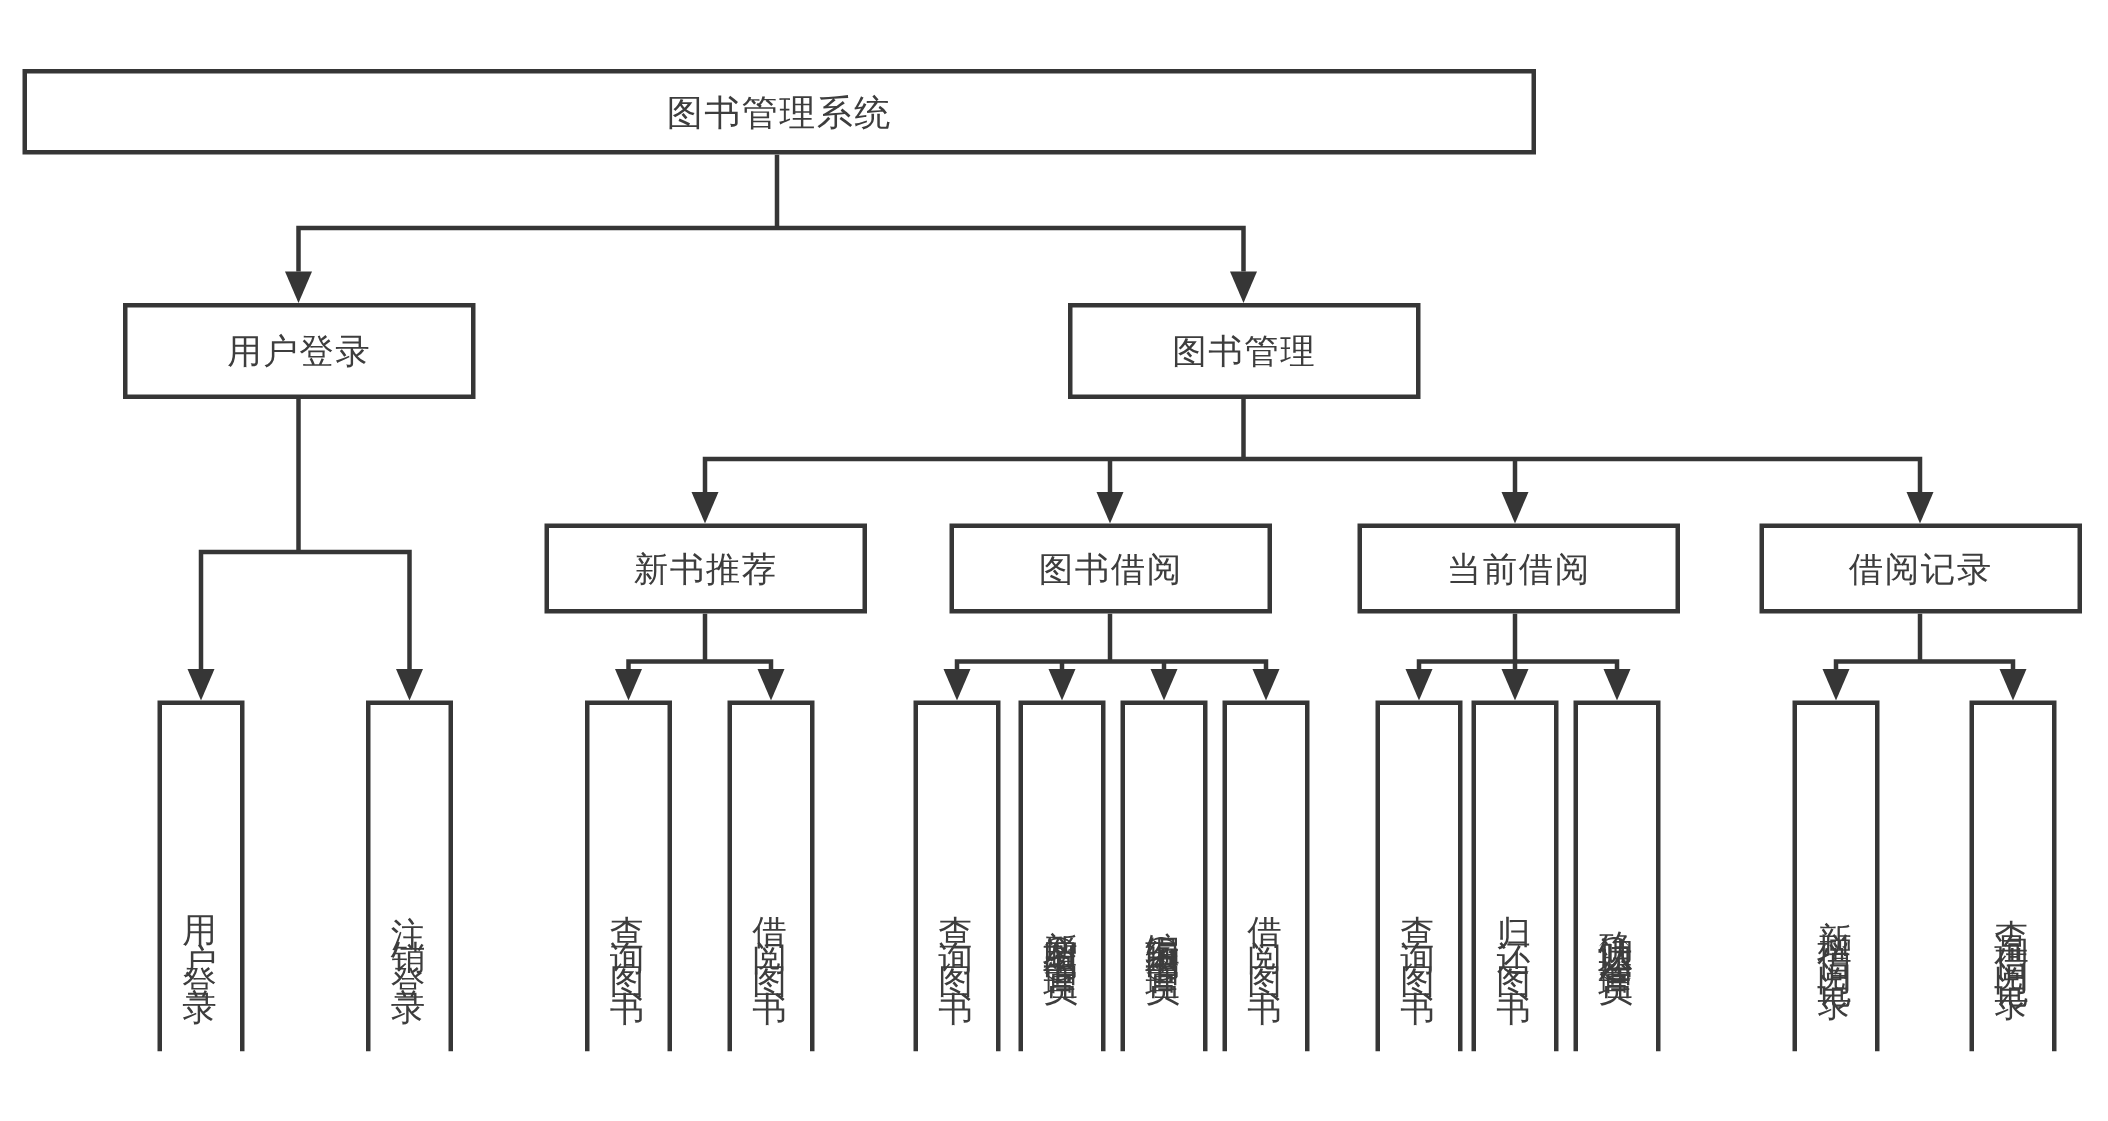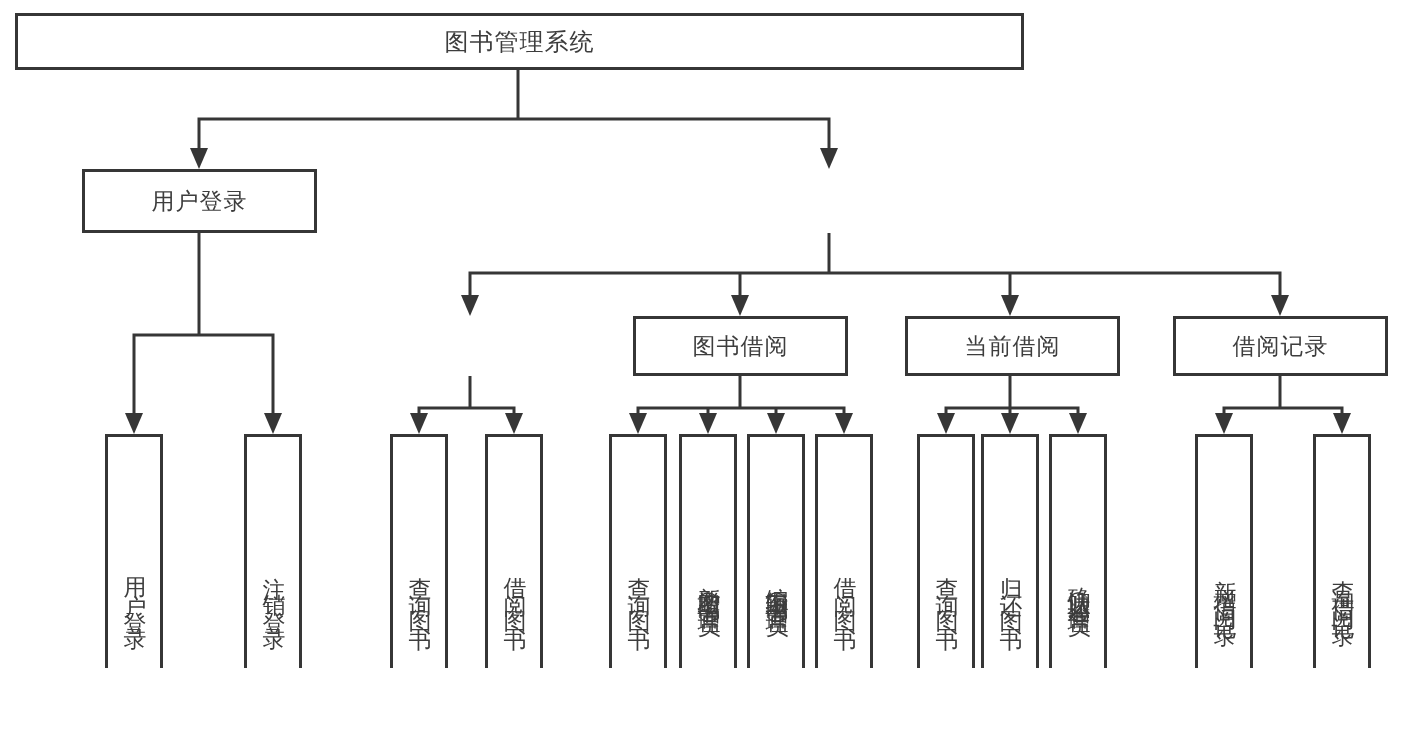--- a/index.html
+++ b/index.html
@@ -1,22 +1,23 @@
 <!DOCTYPE html>
 <html><head>
 <meta charset="utf-8">
 <style>
   html, body { margin: 0; padding: 0; background: #ffffff; }
   .canvas {
     position: relative;
     width: 1405px;
     height: 668px;
     background: #ffffff;
-    font-family: Liberation Mono, monospace;
+    font-family: Liberation Sans, sans-serif;
     overflow: hidden;
+    margin-top: 33px;
   }
   svg.connectors {
     position: absolute;
     left: 0; top: 0;
     width: 1405px; height: 747px;
     pointer-events: none;
   }
   .box {
     position: absolute;
     box-sizing: border-box;
@@ -126,21 +127,27 @@
     </g>
   </svg>
 
   <div class="box root-box">
     <span class="h-label">图书管理系统</span>
   </div>
 
   <div class="box n-userlogin">
     <span class="h-label">用户登录</span>
   </div>
-
+  <div class="box n-bookmgmt">
+    <span class="h-label">图书管理</span>
+  </div>
+
+  <div class="box lvl3 n-newbook">
+    <span class="h-label">新书推荐</span>
+  </div>
   <div class="box lvl3 n-borrow">
     <span class="h-label">图书借阅</span>
   </div>
   <div class="box lvl3 n-current">
     <span class="h-label">当前借阅</span>
   </div>
   <div class="box lvl3 n-records">
     <span class="h-label">借阅记录</span>
   </div>
 

